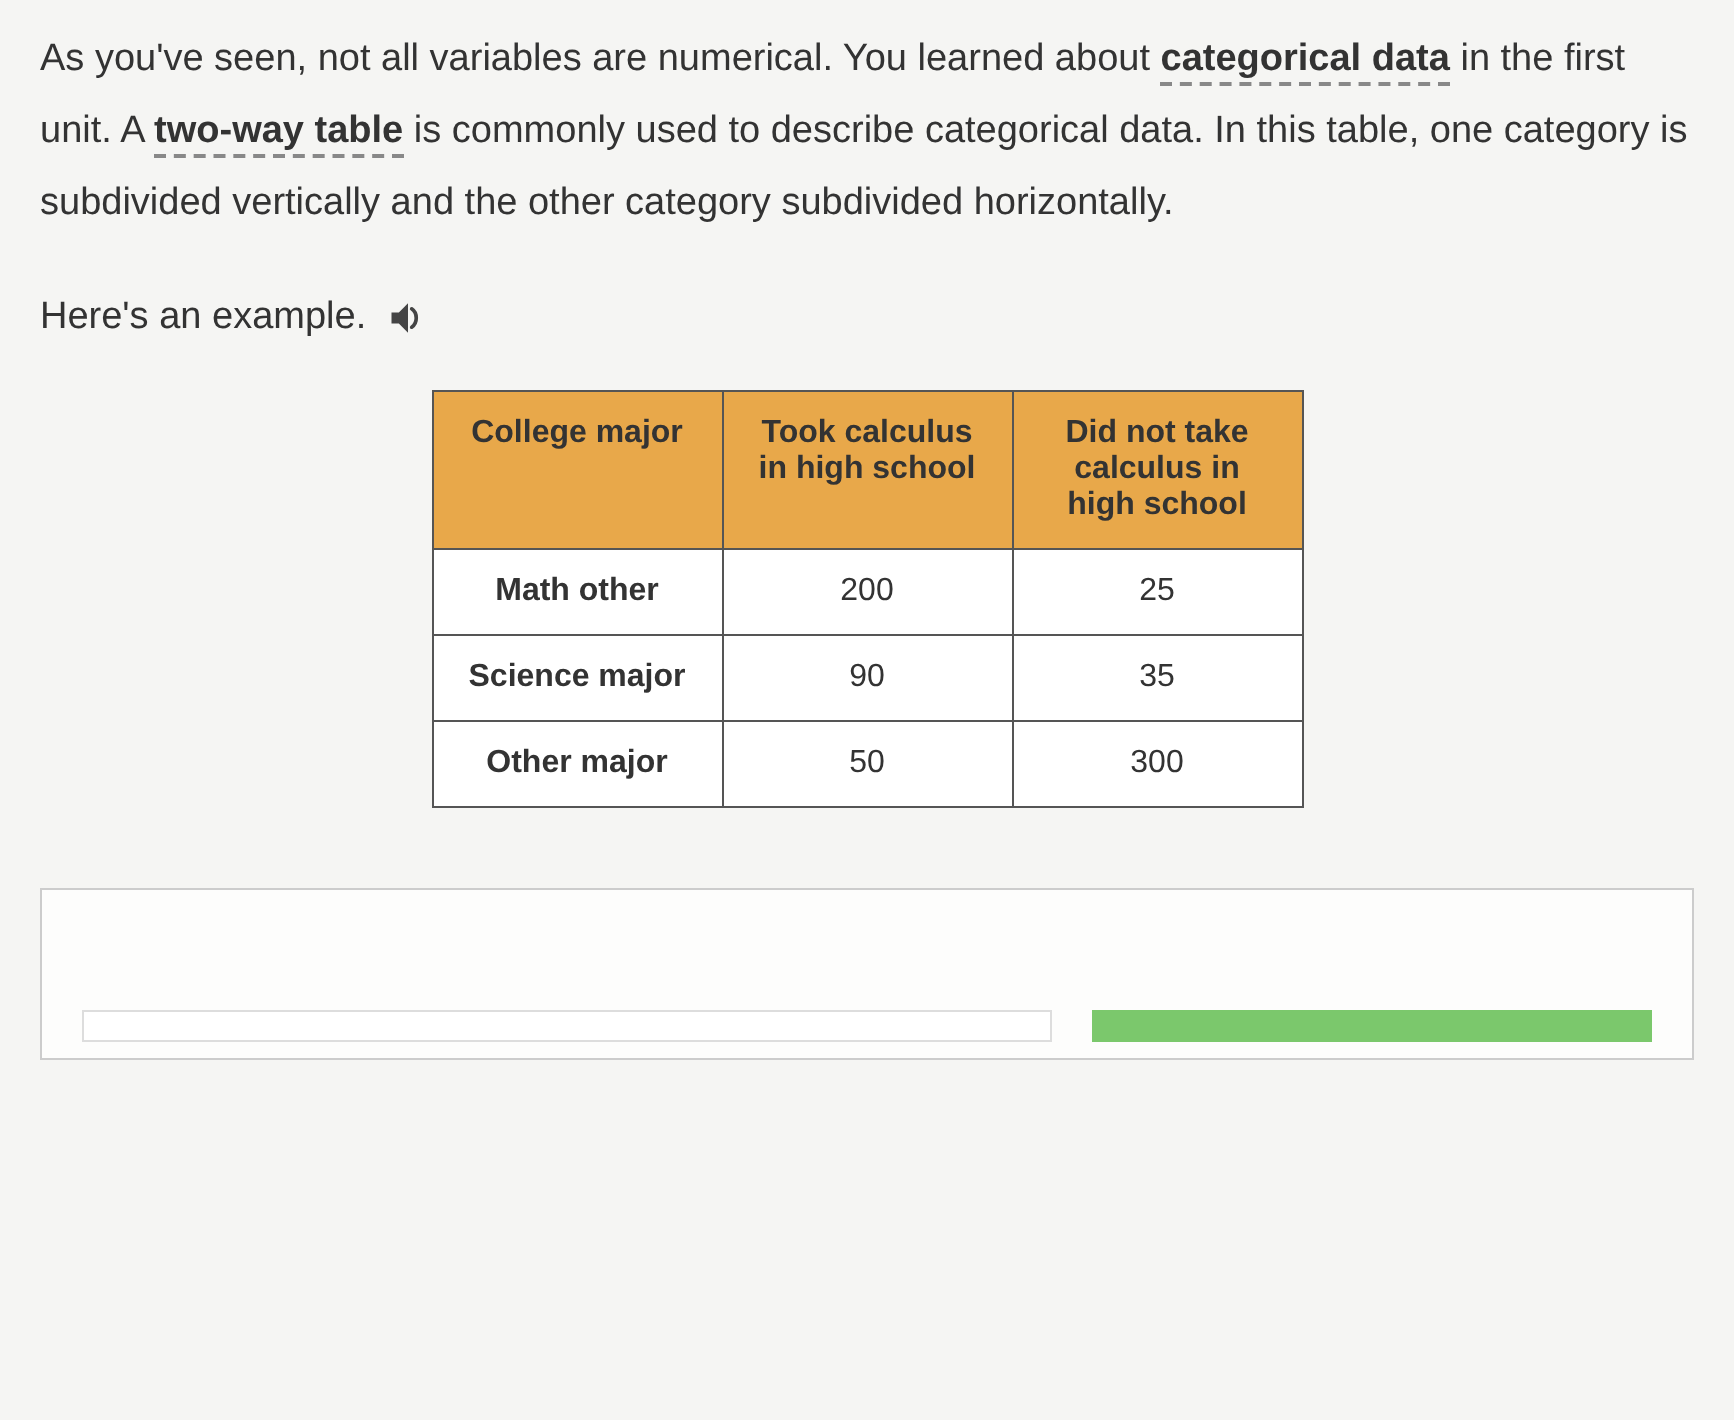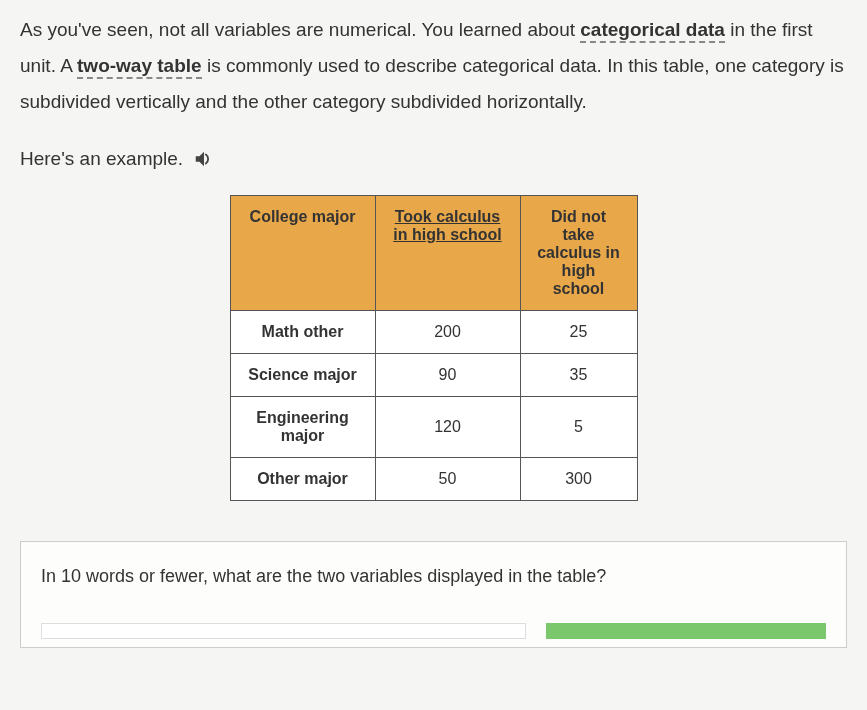--- a/index.html
+++ b/index.html
@@ -57,22 +57,22 @@
       padding: 12px 14px;
       text-align: center;
       font-size: 16px;
     }
     th {
       background: #e8a84a;
       font-weight: bold;
       vertical-align: top;
     }
     th.col-major { width: 145px; }
-    th.col-took { width: 145px; text-decoration: underline; }
-    th.col-didnot { width: 117px; }
+    th.col-took { width: 145px; }
+    th.col-didnot { width: 145px; }
     td.row-label {
       font-weight: bold;
       background: #fff;
     }
     td.value {
       text-align: center;
       background: #fff;
     }
     .question-box {
       border: 1px solid #ccc;
@@ -134,32 +134,26 @@
         <td class="row-label">Math other</td>
         <td class="value">200</td>
         <td class="value">25</td>
       </tr>
       <tr>
         <td class="row-label">Science major</td>
         <td class="value">90</td>
         <td class="value">35</td>
       </tr>
       <tr>
-        <td class="row-label">Engineering major</td>
-        <td class="value">120</td>
-        <td class="value">5</td>
-      </tr>
-      <tr>
         <td class="row-label">Other major</td>
         <td class="value">50</td>
         <td class="value">300</td>
       </tr>
     </tbody>
   </table>
 </div>
 
 <div class="question-box">
-  <span>In 10 words or fewer, what are the two variables displayed in the table?</span>
   <div class="input-area">
     <div class="text-input"></div>
     <div class="submit-btn"></div>
   </div>
 </div>
 
 </body></html>

